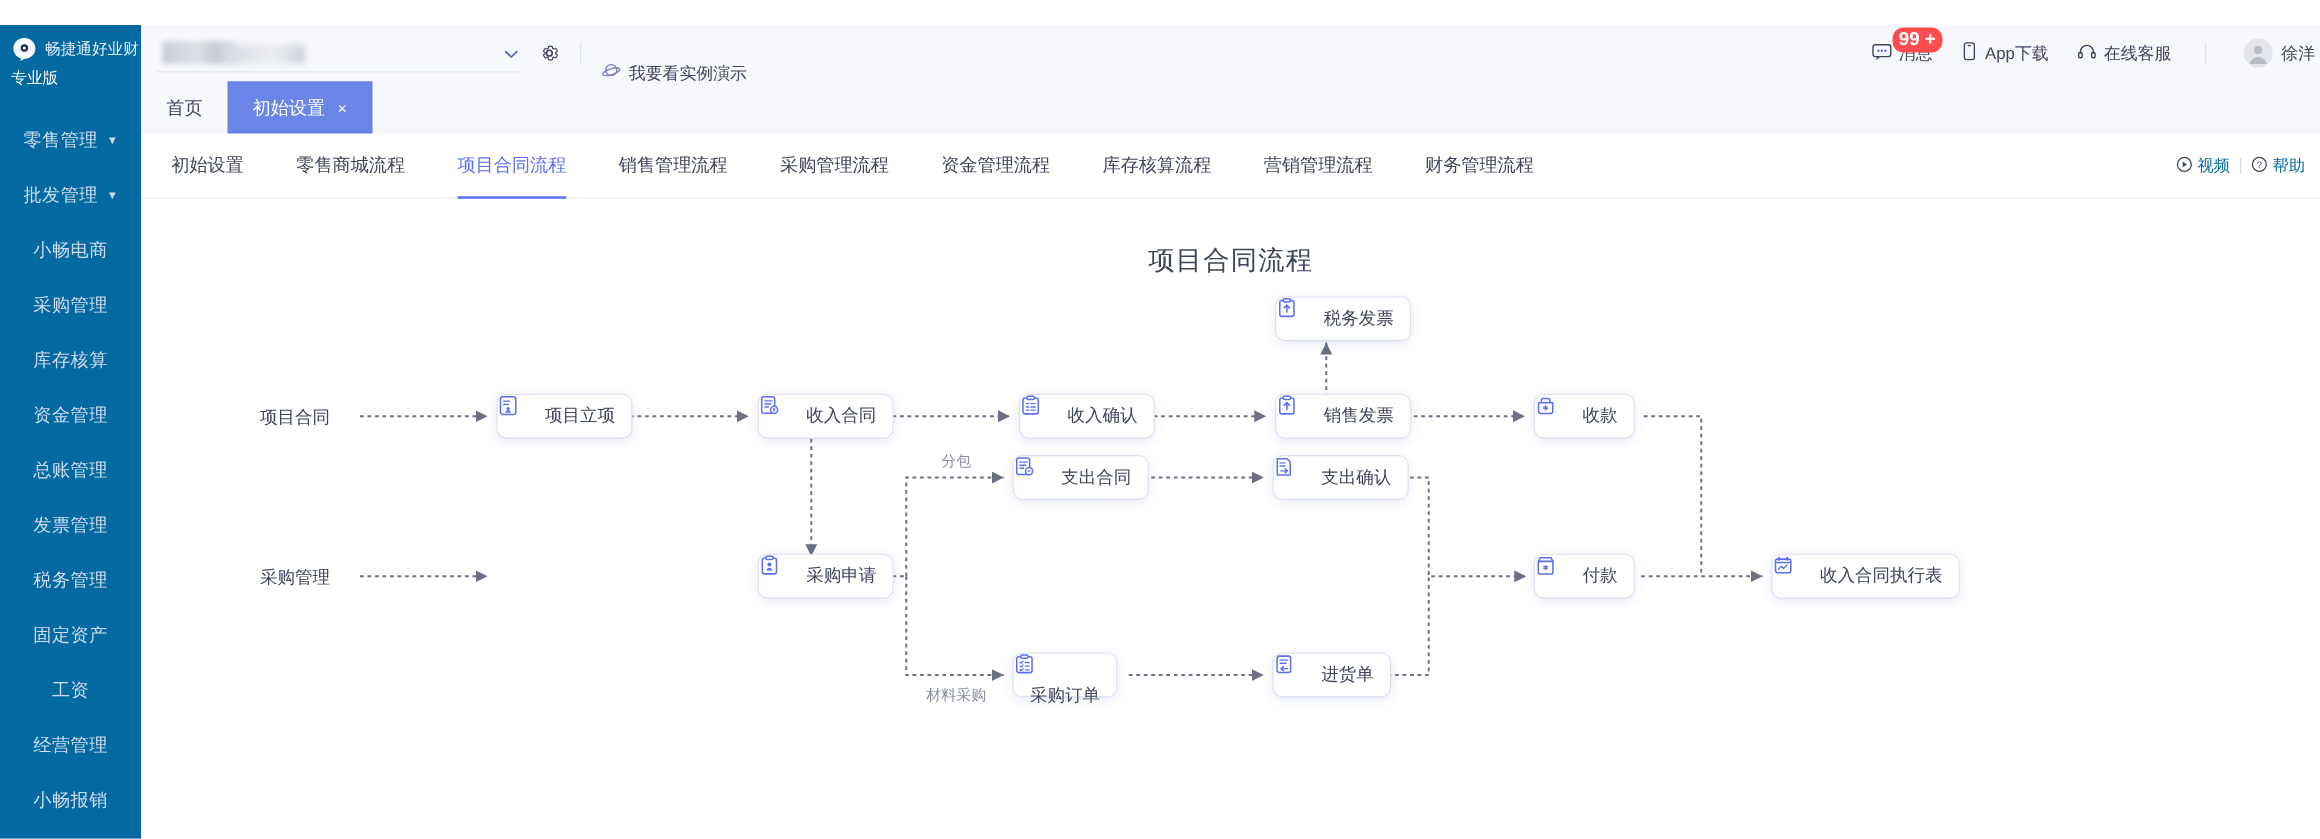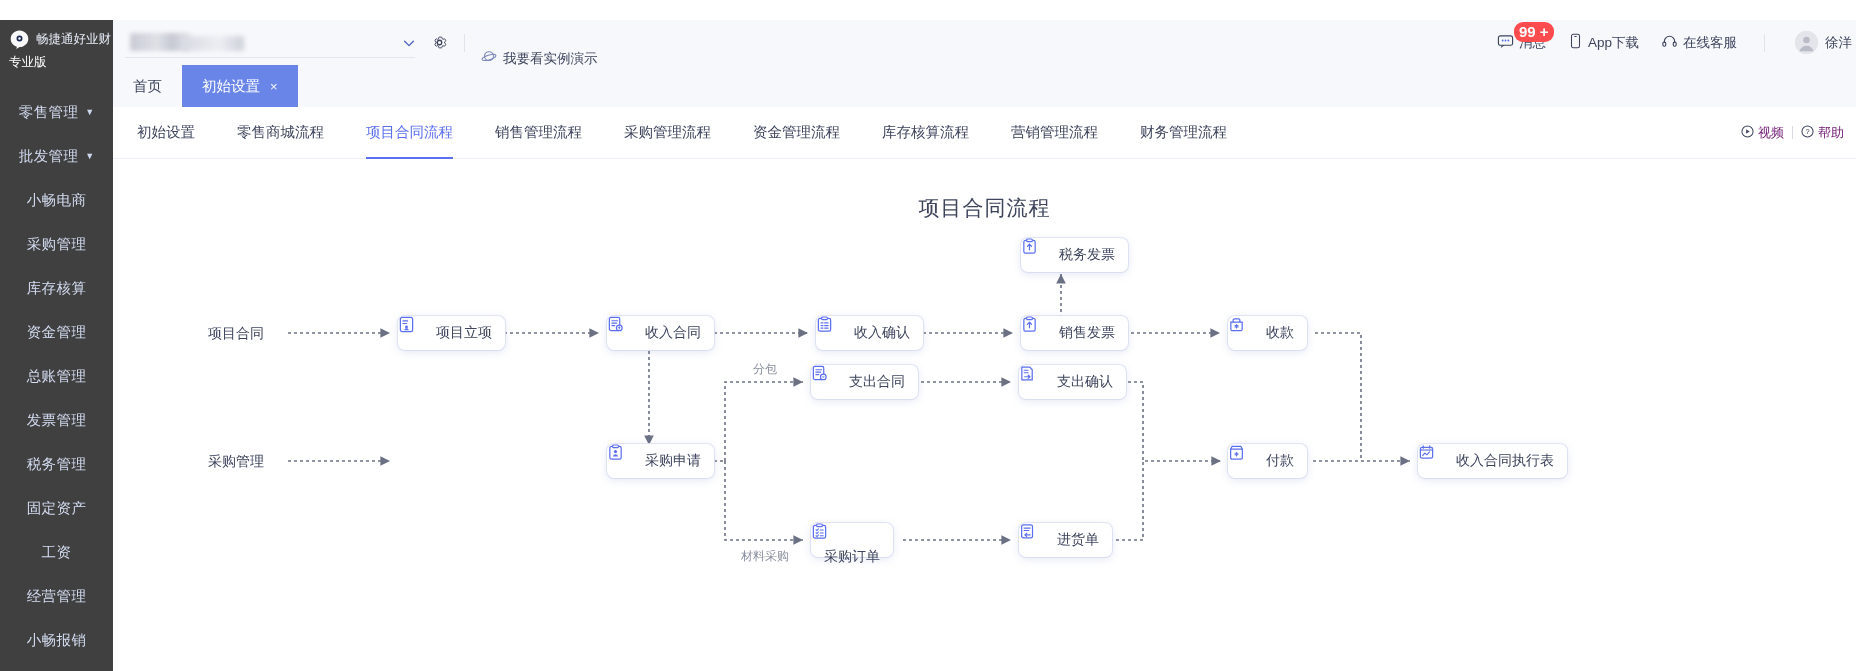--- a/index.html
+++ b/index.html
@@ -6,21 +6,21 @@
   html, body {
     width: 1856px; height: 671px;
     font-family: "Liberation Sans", "DejaVu Sans", sans-serif;
     background: #ffffff; overflow: hidden;
   }
   .app { position: relative; width: 1856px; height: 671px; background:#fff; }
 
   
   .sidebar {
     position: absolute; left:0; top:20px; width:113px; height:651px;
-    background:#404040; color:#cfd8ef;
+    background:#0369a1; color:#cfd8ef;
   }
   .logo-wrap { height:66px; padding:8px 0 0 8px; position:relative; }
   .logo-row { display:flex; align-items:center; gap:5px; }
   .logo-mark {
     width:23px; height:23px; flex:0 0 23px;
     display:flex; align-items:center; justify-content:center;
   }
   .logo-text { font-size:12.5px; color:#e8edf8; letter-spacing:0px; white-space:nowrap; }
   .logo-sub { font-size:12.5px; color:#ffffff; margin-top:3px; padding-left:1px; }
 
@@ -109,21 +109,21 @@
     font-size:14.5px; color:#3d445c; padding:0 0px; margin-right:42px;
     cursor:pointer; position:relative; height:52px; display:flex; align-items:center;
   }
   .stab:first-child { margin-left:24px; }
   .stab.active { color:#5b6ff0; }
   .stab.active::after {
     content:""; position:absolute; left:0; right:0; bottom:0; height:2px; background:#5b6ff0;
   }
   .subtabs-right {
     margin-left:auto; display:flex; align-items:center; gap:0px; padding-right:4px;
-    font-size:13px; color:#701a75;
+    font-size:13px; color:#0369a1;
   }
   .sr-item { display:flex; align-items:center; gap:4px; cursor:pointer; padding:0 8px; }
   .sr-sep { width:1px; height:13px; background:#d8dbe4; }
 
   .chart-title {
     text-align:center; font-size:21px; color:#3d445c; margin-top:35px; letter-spacing:1px;
   }
 
   
   .flow { position:relative; width:100%; height:420px; margin-top:8px; }

